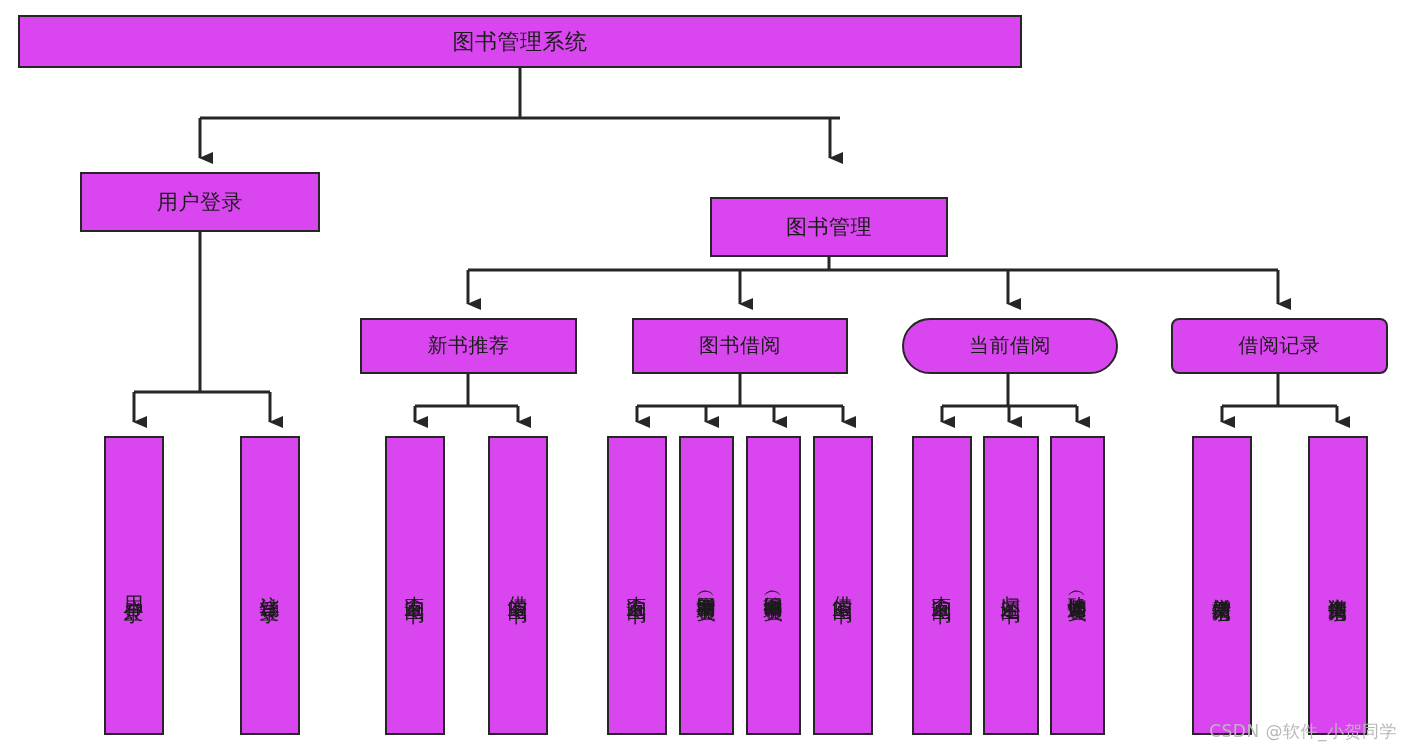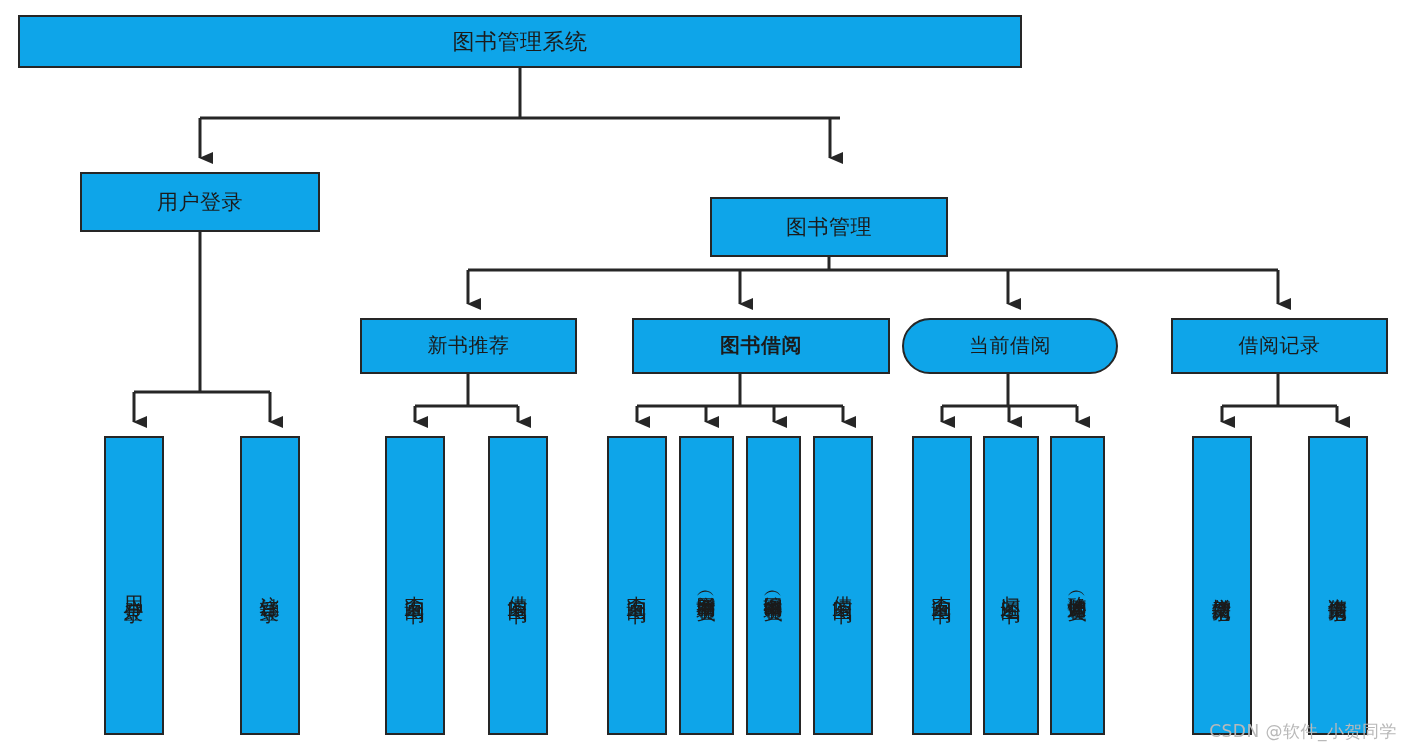--- a/index.html
+++ b/index.html
@@ -22,21 +22,21 @@
     position: absolute;
     left: 0;
     top: 0;
     width: 1405px;
     height: 747px;
     pointer-events: none;
   }
   .node {
     position: absolute;
     box-sizing: border-box;
-    background: #0ea5e9;
+    background: #d946ef;
     border: 2px solid #262626;
     display: flex;
     align-items: center;
     justify-content: center;
     z-index: 3;
   }
   .node-label {
     color: #1b1b1b;
     font-size: 21px;
     line-height: 1.18;
@@ -140,29 +140,29 @@
   </div>
 
   <div class="node level1" style="left:710px; top:172px; width:238px; height:60px;margin-top:25px;">
     <span class="node-label">图书管理</span>
   </div>
 
   <div class="node level2" style="left:360px; top:318px; width:217px; height:56px;">
     <span class="node-label">新书推荐</span>
   </div>
 
-  <div class="node level2" style="left:632px; top:318px; width:258px; height:56px;font-weight:bold;">
+  <div class="node level2" style="left:632px; top:318px; width:216px; height:56px;">
     <span class="node-label">图书借阅</span>
   </div>
 
   <div class="node level2" style="left:902px; top:318px; width:216px; height:56px;border-radius:28px;">
     <span class="node-label">当前借阅</span>
   </div>
 
-  <div class="node level2" style="left:1171px; top:318px; width:217px; height:56px;">
+  <div class="node level2" style="left:1171px; top:318px; width:217px; height:56px;border-radius:8px;">
     <span class="node-label">借阅记录</span>
   </div>
 
   <div class="node leaf" style="left:104px; top:436px; width:60px; height:299px;">
     <span class="node-label">用户登录</span>
   </div>
 
   <div class="node leaf" style="left:240px; top:436px; width:60px; height:299px;">
     <span class="node-label">注销登录</span>
   </div>

